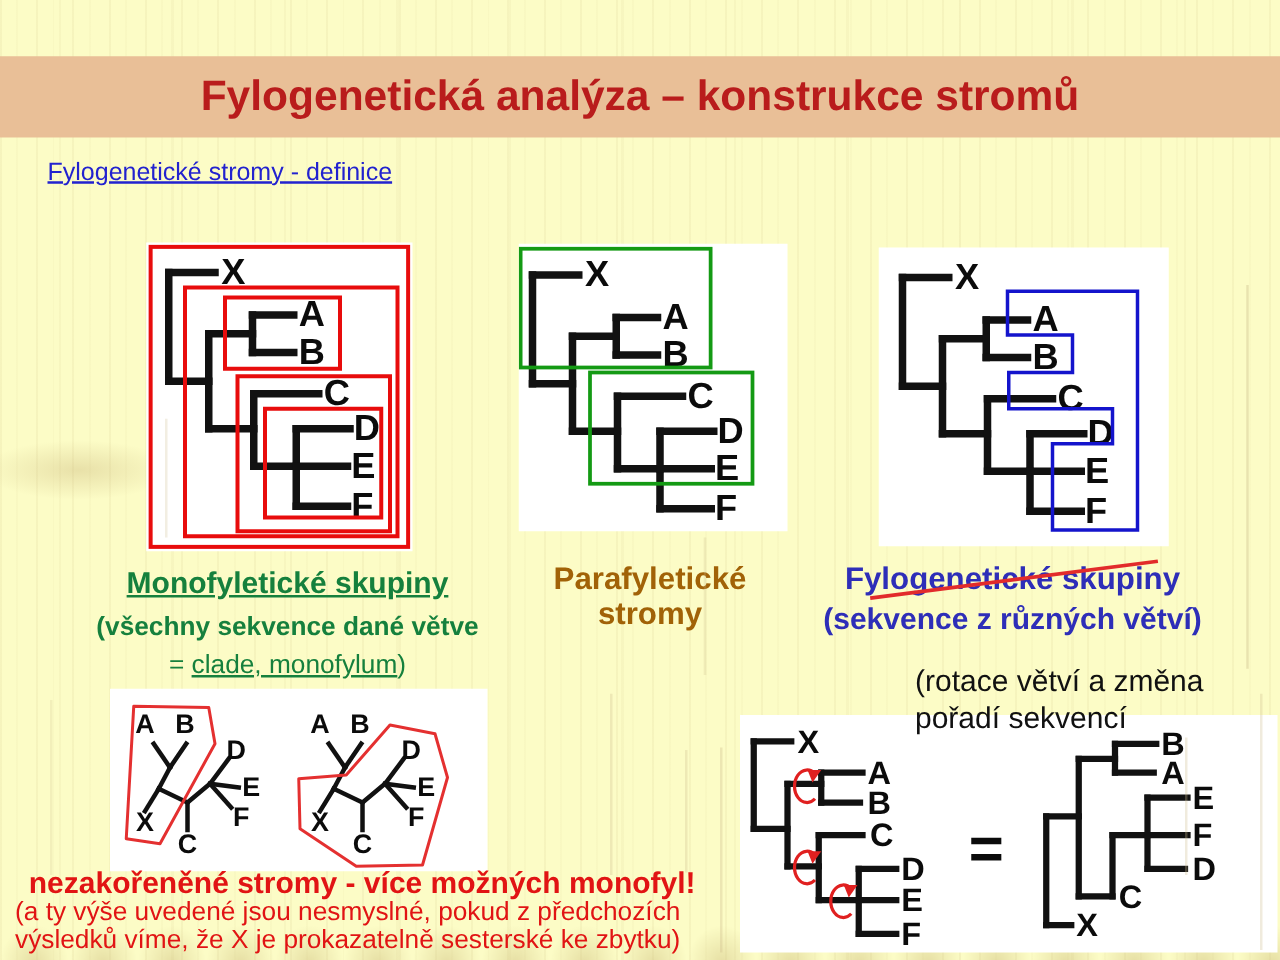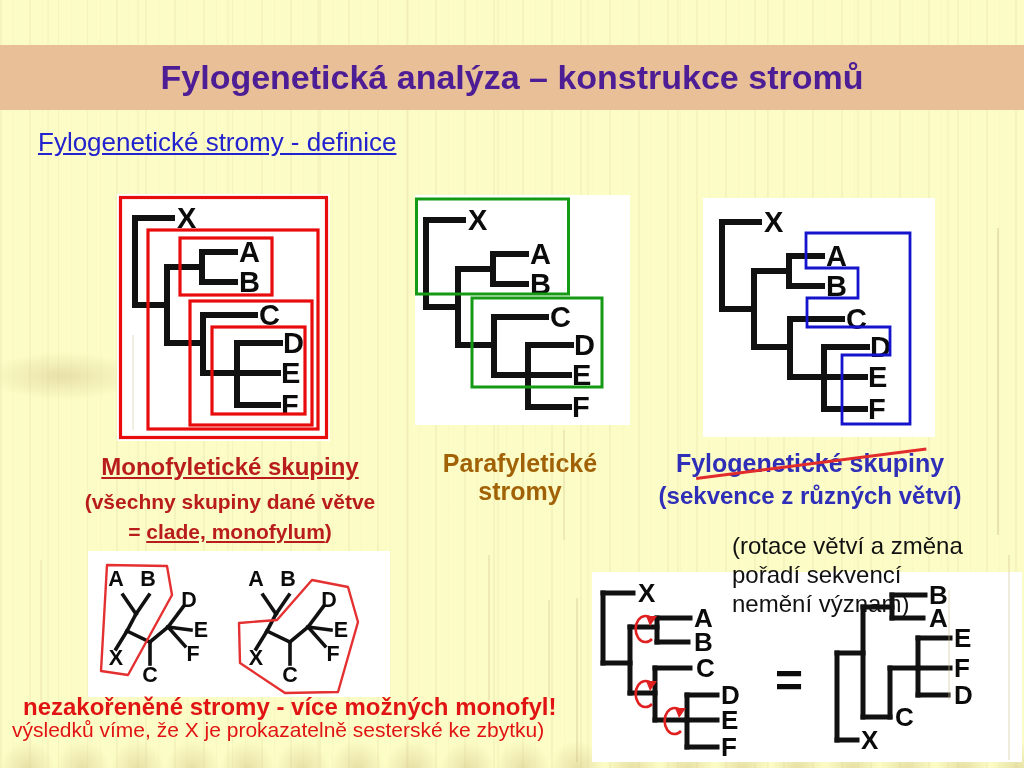--- a/index.html
+++ b/index.html
@@ -12,38 +12,38 @@
       repeating-linear-gradient(90deg, transparent 0 47px, rgba(190,170,110,.08) 47px 49px, transparent 49px 90px);}
   .spike{position:absolute;width:2px;background:#cdbd8d;pointer-events:none;}
   .smear{position:absolute;left:0;top:352px;width:140px;height:48px;pointer-events:none;
     background:radial-gradient(ellipse at 45% 50%, rgba(200,180,120,.38), rgba(200,180,120,0) 70%);}
   .bumps{position:absolute;left:0;bottom:0;width:100%;height:28px;pointer-events:none;opacity:.85;
     background-image:radial-gradient(ellipse at 50% 100%, rgba(205,190,125,.55), rgba(205,190,125,0) 70%);
     background-size:55px 30px;background-repeat:repeat-x;}
 
   .title-band{position:absolute;left:0;top:45px;width:1024px;height:65px;background:#e9bf97;}
   .title-band h1{margin:0;height:64px;line-height:65px;text-align:center;
-    font-size:34px;font-weight:bold;color:#4c1d95;white-space:nowrap;}
-
-  .subtitle{position:absolute;left:38px;top:127px;font-size:26px;color:#2222cf;
+    font-size:34px;font-weight:bold;color:#b91c1c;white-space:nowrap;}
+
+  .subtitle{position:absolute;left:38px;top:127px;font-size:20px;color:#2222cf;
     text-decoration:underline;white-space:nowrap;cursor:pointer;}
 
   .panel{position:absolute;background:#ffffff;}
   #panel-mono{left:117px;top:194px;width:213px;height:247px;}
   #panel-para{left:415px;top:195px;width:215px;height:230px;}
   #panel-poly{left:703px;top:198px;width:232px;height:239px;}
   #panel-unrooted{left:88px;top:551px;width:302px;height:146px;}
   #panel-rotation{left:592px;top:572px;width:430px;height:190px;}
   .panel svg{display:block;width:100%;height:100%;}
 
   .grouplabel{position:absolute;text-align:center;white-space:nowrap;}
-  #label-mono{left:70px;top:452px;width:320px;color:#b91c1c;}
+  #label-mono{left:70px;top:452px;width:320px;color:#15803d;}
   #label-mono .l1{font-size:24px;font-weight:bold;text-decoration:underline;line-height:30px;}
   #label-mono .l2{font-size:21px;font-weight:bold;line-height:31px;margin-top:4px;}
-  #label-mono .l3{font-size:21px;font-weight:bold;line-height:30px;}
+  #label-mono .l3{font-size:21px;font-weight:normal;line-height:30px;}
   #label-para{left:430px;top:449px;width:180px;color:#a16207;font-size:25px;font-weight:bold;line-height:28px;}
   #label-poly{left:655px;top:448px;width:310px;color:#2e2eb8;}
   #label-poly .l1{font-size:25px;font-weight:bold;line-height:30px;}
   #label-poly .l2{font-size:24px;font-weight:bold;line-height:26px;margin-top:5px;}
   .strike{position:absolute;left:696px;top:477px;width:232px;height:0;
     border-top:3px solid #e22b2b;transform:rotate(-7.3deg);transform-origin:left top;pointer-events:none;}
 
   #caption-unrooted{position:absolute;left:12px;top:694px;color:#e11414;white-space:nowrap;}
   #caption-unrooted .c1{font-size:24px;font-weight:bold;line-height:25px;margin-left:11px;}
   #caption-unrooted .c2,#caption-unrooted .c3{font-size:21px;line-height:22px;}
@@ -149,21 +149,21 @@
         <text x="143" y="121" fill="#0b0b0b" font-size="29" font-weight="bold" text-anchor="start" dominant-baseline="central" font-family="&quot;Liberation Sans&quot;,sans-serif">C</text>
         <text x="167" y="149" fill="#0b0b0b" font-size="29" font-weight="bold" text-anchor="start" dominant-baseline="central" font-family="&quot;Liberation Sans&quot;,sans-serif">D</text>
         <text x="165" y="179" fill="#0b0b0b" font-size="29" font-weight="bold" text-anchor="start" dominant-baseline="central" font-family="&quot;Liberation Sans&quot;,sans-serif">E</text>
         <text x="165" y="211" fill="#0b0b0b" font-size="29" font-weight="bold" text-anchor="start" dominant-baseline="central" font-family="&quot;Liberation Sans&quot;,sans-serif">F</text>
         <polygon points="103,35 207,35 207,226 139,226 139,157 187,157 187,129 104,129 104,100 155,100 155,70 103,70" fill="none" stroke="#1414cc" stroke-width="2.8"></polygon>
       </svg>
   </div>
 
   <div id="label-mono" class="grouplabel">
     <div class="l1">Monofyletické skupiny</div>
-    <div class="l2">(všechny skupiny dané větve</div>
+    <div class="l2">(všechny sekvence dané větve</div>
     <div class="l3"><span>= </span><span style="text-decoration:underline">clade, monofylum</span><span>)</span></div>
   </div>
 
   <div id="label-para" class="grouplabel">
     <div>Parafyletické</div>
     <div>stromy</div>
   </div>
 
   <div id="label-poly" class="grouplabel">
     <div class="l1">Fylogenetické skupiny</div>
@@ -207,27 +207,27 @@
         <text x="241" y="49" fill="#0b0b0b" font-size="21.5" font-weight="bold" text-anchor="middle" dominant-baseline="central" font-family="&quot;Liberation Sans&quot;,sans-serif">D</text>
         <text x="253" y="79" fill="#0b0b0b" font-size="21.5" font-weight="bold" text-anchor="middle" dominant-baseline="central" font-family="&quot;Liberation Sans&quot;,sans-serif">E</text>
         <text x="245" y="103" fill="#0b0b0b" font-size="21.5" font-weight="bold" text-anchor="middle" dominant-baseline="central" font-family="&quot;Liberation Sans&quot;,sans-serif">F</text>
         <polygon points="19,14 79,15 84,44 40,124 13,120" fill="none" stroke="#e43030" stroke-width="2.4" stroke-linejoin="round"></polygon>
         <polygon points="224,29 260,36 270,71 250,141 197,142 152,112 151,72 189,69" fill="none" stroke="#e43030" stroke-width="2.4" stroke-linejoin="round"></polygon>
       </svg>
   </div>
 
   <div id="caption-unrooted">
     <div class="c1">nezakořeněné stromy - více možných monofyl!</div>
+    <div class="c2">(a ty výše uvedené jsou nesmyslné, pokud z předchozích</div>
     <div class="c3">výsledků víme, že X je prokazatelně sesterské ke zbytku)</div>
   </div>
 
   <div id="rotation-note">
     <div>(rotace větví a změna</div>
     <div>pořadí sekvencí</div>
-    <div>nemění význam)</div>
   </div>
 
   <div id="panel-rotation" class="panel">
     <svg id="svg-rotation" viewBox="0 0 430 190">
         <line x1="11" y1="21" x2="41" y2="21" stroke="#111111" stroke-width="5" stroke-linecap="square"></line>
         <line x1="11" y1="21" x2="11" y2="91" stroke="#111111" stroke-width="5" stroke-linecap="square"></line>
         <line x1="11" y1="91" x2="38" y2="91" stroke="#111111" stroke-width="5" stroke-linecap="square"></line>
         <line x1="38" y1="55" x2="38" y2="121" stroke="#111111" stroke-width="5" stroke-linecap="square"></line>
         <line x1="38" y1="55" x2="65" y2="55" stroke="#111111" stroke-width="5" stroke-linecap="square"></line>
         <line x1="65" y1="46" x2="65" y2="70" stroke="#111111" stroke-width="5" stroke-linecap="square"></line>

